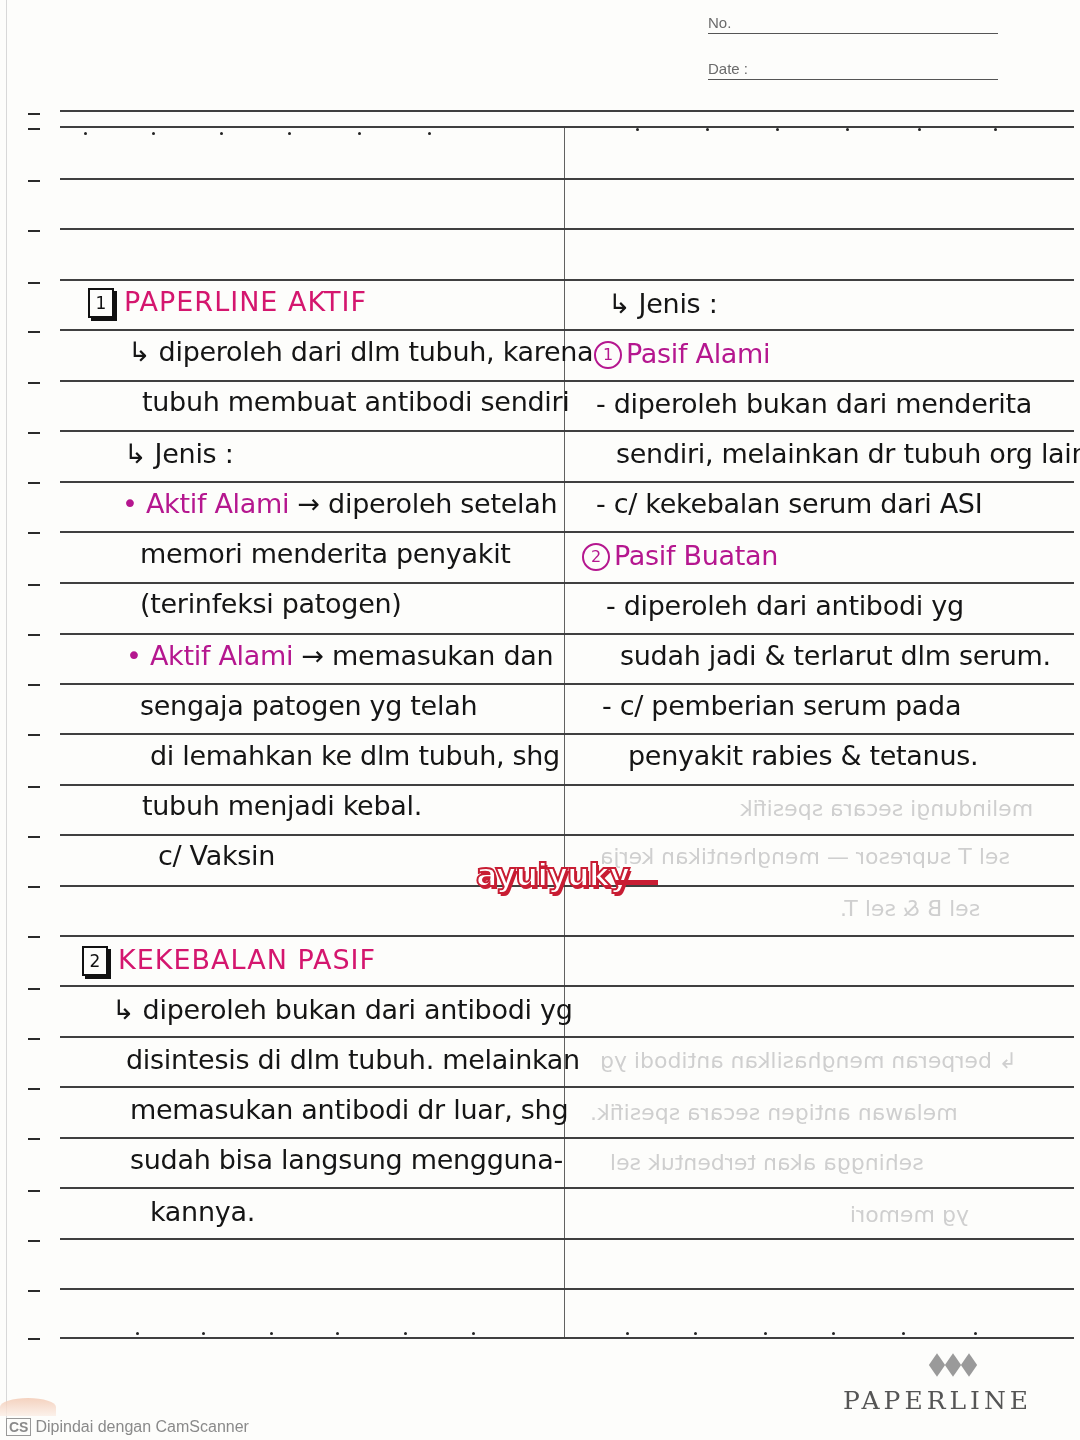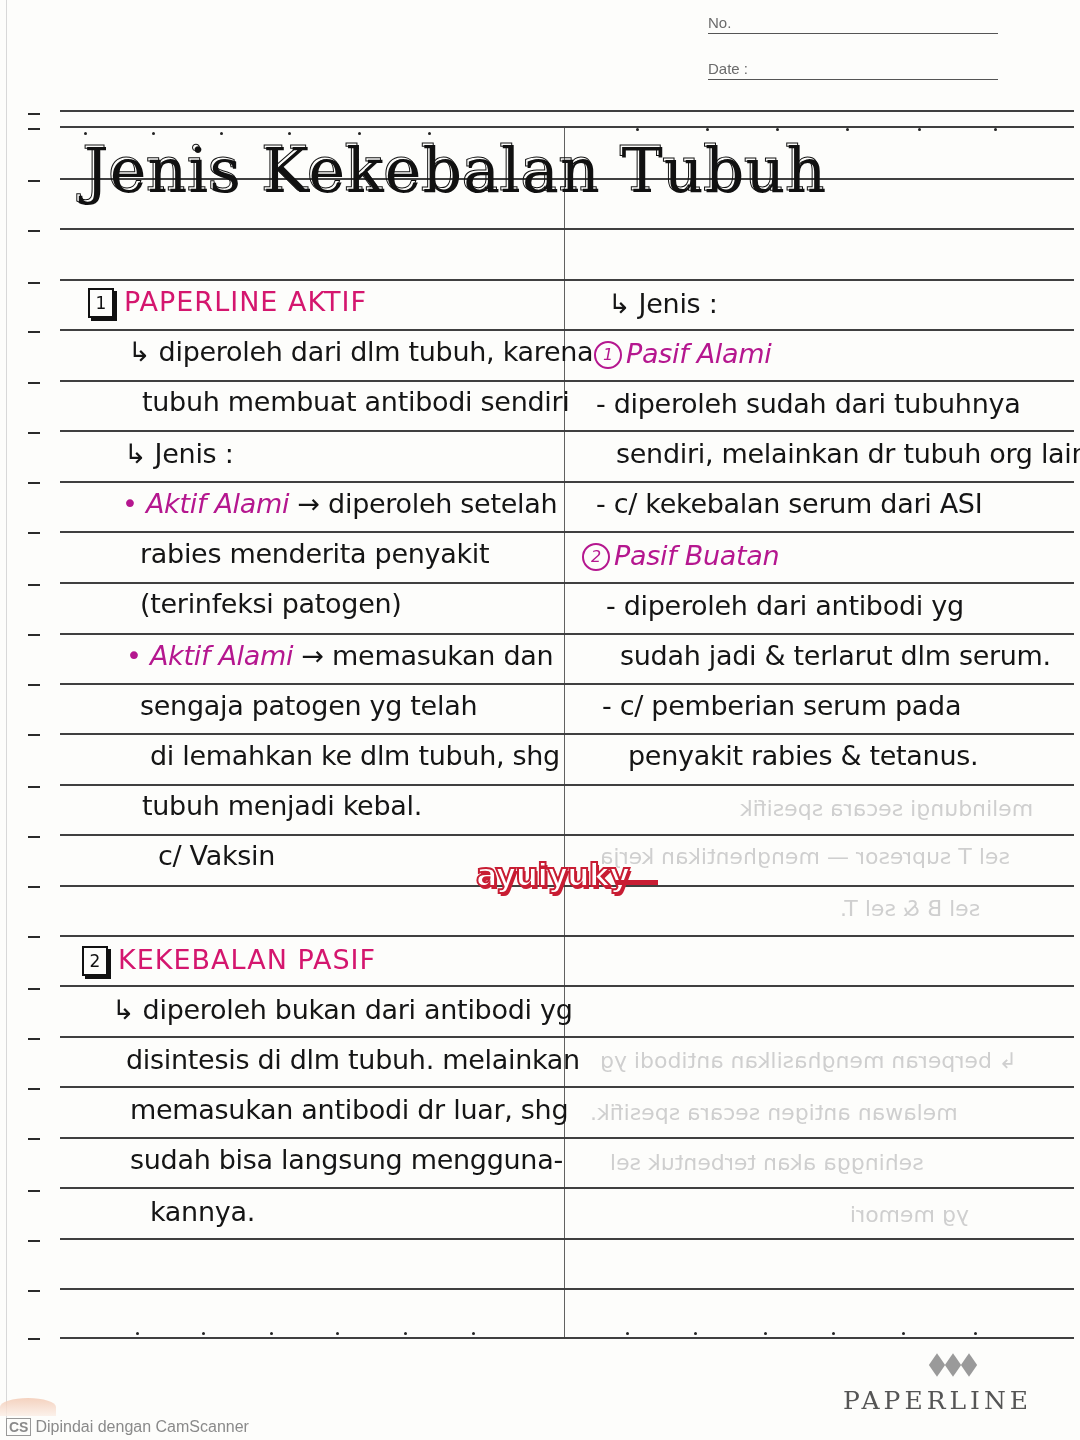--- a/index.html
+++ b/index.html
@@ -23,21 +23,21 @@
     letter-spacing: 1px; white-space: nowrap;
     -webkit-text-stroke: 1px #111; color: transparent;
     text-shadow: 2px 2px 0 #111;
   }
 
   .line {
     position: absolute; white-space: nowrap;
     font-family: "DejaVu Sans", sans-serif; font-size: 27px; color: #151515;
     letter-spacing: -0.3px;
   }
-  .magenta { color: #b5178f; font-style: italic; }
+  .magenta { color: #b5178f; }
   .heading { font-size: 27px; letter-spacing: 1px; color: #d4166e; }
   .numbox {
     display: inline-block; width: 22px; height: 26px; border: 2px solid #111;
     box-shadow: 3px 3px 0 #111; font-size: 17px; text-align: center; line-height: 26px;
     color: #111; margin-right: 10px; vertical-align: 2px; letter-spacing: 0;
   }
   .circ {
     display: inline-block; width: 24px; height: 24px; border: 2px solid currentColor;
     border-radius: 50%; font-size: 16px; text-align: center; line-height: 24px;
     margin-right: 4px; vertical-align: 3px; letter-spacing: 0;
@@ -162,35 +162,34 @@
   <div>
     <div class="ghost" style="left:740px;top:796px;">melindungi secara spesifik</div>
     <div class="ghost" style="left:600px;top:844px;">sel T supresor — menghentikan kerja</div>
     <div class="ghost" style="left:840px;top:896px;">sel B &amp; sel T.</div>
     <div class="ghost" style="left:600px;top:1048px;">↳ berperan menghasilkan antibodi yg</div>
     <div class="ghost" style="left:590px;top:1100px;">melawan antigen secara spesifik.</div>
     <div class="ghost" style="left:610px;top:1150px;">sehingga akan terbentuk sel</div>
     <div class="ghost" style="left:850px;top:1202px;">yg memori</div>
   </div>
 
-  <div class="title">Jenis Kekebalan Tubuh</div>
 
   <div>
     <div class="line heading" style="left:88px;top:286px;">
       <span class="numbox">1</span><span>PAPERLINE AKTIF</span>
     </div>
     <div class="line" style="left:128px;top:336px;">↳ diperoleh dari dlm tubuh, karena</div>
     <div class="line" style="left:142px;top:386px;">tubuh membuat antibodi sendiri</div>
     <div class="line" style="left:124px;top:438px;">↳ Jenis :</div>
 
     <div class="line" style="left:122px;top:488px;">
       <span class="magenta">• Aktif Alami</span>
       <span>→ diperoleh setelah</span>
     </div>
-    <div class="line" style="left:140px;top:538px;">rabies menderita penyakit</div>
+    <div class="line" style="left:140px;top:538px;">memori menderita penyakit</div>
     <div class="line" style="left:140px;top:588px;">(terinfeksi patogen)</div>
 
     <div class="line" style="left:126px;top:640px;">
       <span class="magenta">• Aktif Alami</span>
       <span>→ memasukan dan</span>
     </div>
     <div class="line" style="left:140px;top:690px;">sengaja patogen yg telah</div>
     <div class="line" style="left:150px;top:740px;text-align:center;">di lemahkan ke dlm tubuh, shg</div>
     <div class="line" style="left:142px;top:790px;">tubuh menjadi kebal.</div>
     <div class="line" style="left:158px;top:840px;">c/ Vaksin</div>
@@ -204,21 +203,21 @@
     <div class="line" style="left:130px;top:1144px;">sudah bisa langsung mengguna-</div>
     <div class="line" style="left:134px;top:1196px;margin-left:16px;">kannya.</div>
   </div>
 
   <div>
     <div class="line" style="left:608px;top:288px;">↳ Jenis :</div>
 
     <div class="line magenta" style="left:594px;top:338px;">
       <span class="circ">1</span><span>Pasif Alami</span>
     </div>
-    <div class="line" style="left:596px;top:388px;">- diperoleh sudah dari tubuhnya</div>
+    <div class="line" style="left:596px;top:388px;">- diperoleh bukan dari menderita</div>
     <div class="line" style="left:616px;top:438px;">sendiri, melainkan dr tubuh org lain</div>
     <div class="line" style="left:596px;top:488px;">- c/ kekebalan serum dari ASI</div>
 
     <div class="line magenta" style="left:582px;top:540px;">
       <span class="circ">2</span><span>Pasif Buatan</span>
     </div>
     <div class="line" style="left:606px;top:590px;">- diperoleh dari antibodi yg</div>
     <div class="line" style="left:620px;top:640px;">sudah jadi &amp; terlarut dlm serum.</div>
     <div class="line" style="left:602px;top:690px;">- c/ pemberian serum pada</div>
     <div class="line" style="left:628px;top:740px;">penyakit rabies &amp; tetanus.</div>

